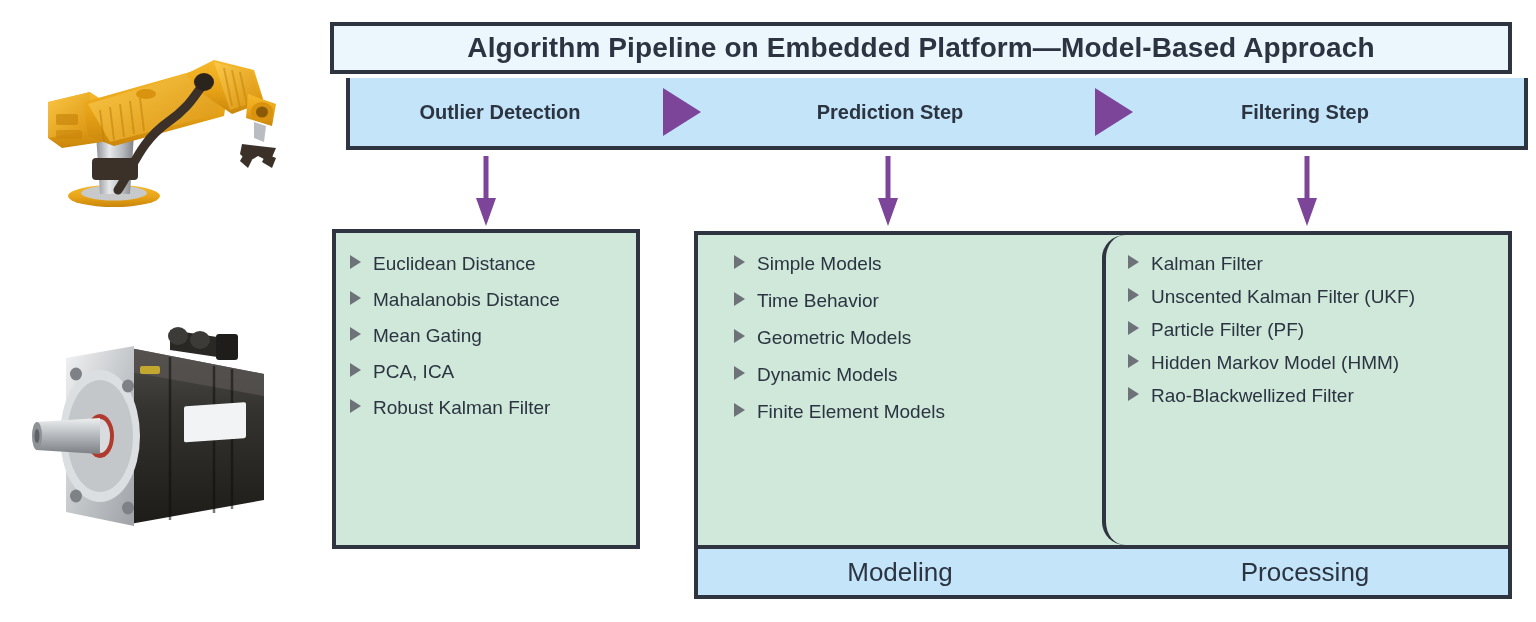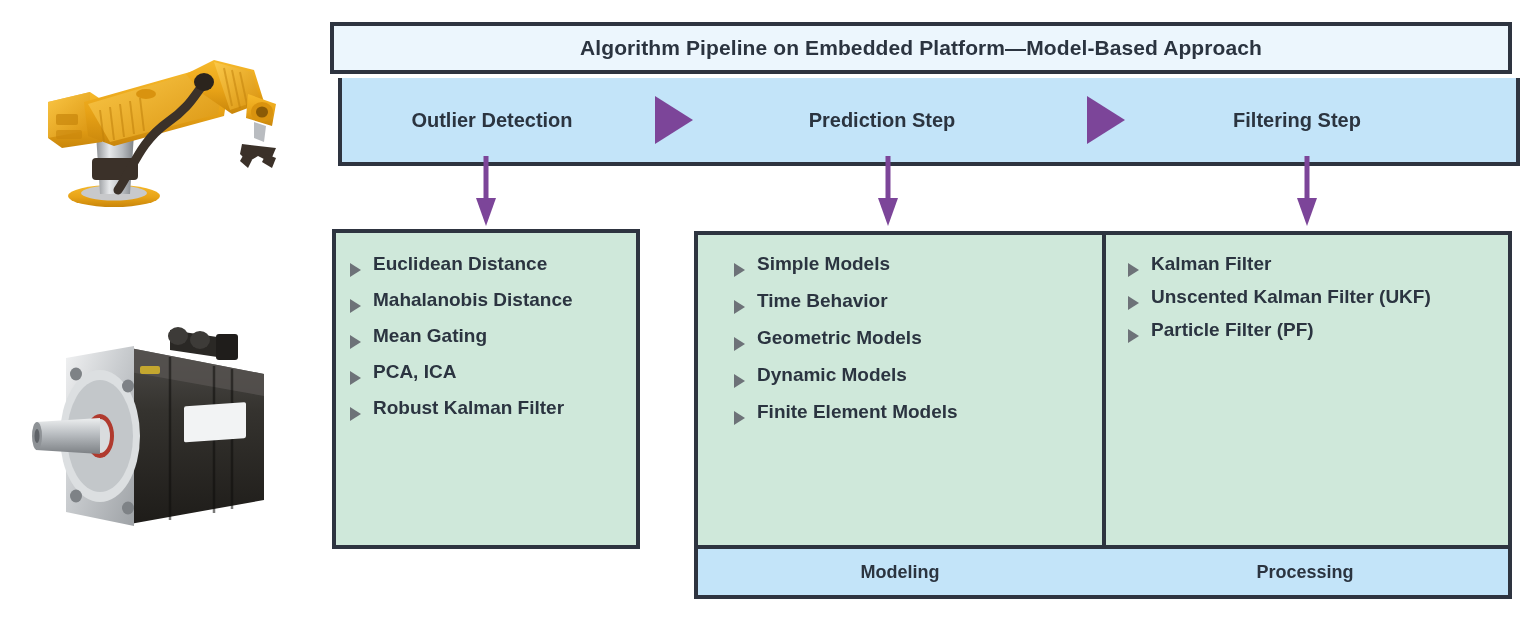--- a/index.html
+++ b/index.html
@@ -50,25 +50,25 @@
     display: flex;
     align-items: center;
     justify-content: center;
     color: #2b3440;
     font-weight: bold;
     letter-spacing: .1px;
   }
 
   #pipeline-title {
     left: 330px; top: 22px; width: 1182px; height: 52px;
-    font-size: 21px;
+    font-size: 28px;
   }
 
   #pipeline-steps {
-    left: 338px; top: 78px; width: 1182px; height: 88px;
+    left: 346px; top: 78px; width: 1182px; height: 72px;
     border-top-width: 0;
   }
   .steps-inner {
     position: relative;
     width: 100%;
     height: 100%;
   }
   .step-label {
     position: absolute;
     top: 0; bottom: 0;
@@ -129,52 +129,53 @@
   #modeling-col {
     width: 404px;
     box-sizing: border-box;
     padding: 18px 10px 10px 36px;
   }
   #processing-col {
     flex: 1 1 auto;
     box-sizing: border-box;
     border-left: 4px solid #2e3440;
     padding: 18px 10px 10px 22px;
+    border-radius: 23px;
   }
   .group-footer {
     display: flex;
     height: 46px;
     flex: 0 0 46px;
     border-top: 4px solid #2e3440;
     background: #c3e4f9;
   }
   .footer-cell {
     display: flex;
     align-items: center;
     justify-content: center;
-    font-size: 18px;
-    font-weight: bold;
+    font-size: 26px;
+    font-weight: normal;
     color: #2b3440;
     text-align: center;
   }
   #footer-modeling   { width: 404px; }
   #footer-processing { flex: 1 1 auto; }
 
   
   ul.bullets {
     list-style: none;
     margin: 0;
     padding: 0;
   }
   ul.bullets li {
     display: flex;
-    align-items: flex-end;
+    align-items: flex-start;
     margin: 0 0 13px 0;
     font-size: 19px;
-    font-weight: bold;
+    font-weight: normal;
     color: #2b3440;
     white-space: nowrap;
   }
   #outlier-list li { margin-bottom: 14px; }
   #processing-list li { font-size: 19px; margin-bottom: 11px; }
   #modeling-list li { margin-bottom: 15px; }
 
   .bullet-tri {
     flex: 0 0 auto;
     width: 0; height: 0;
@@ -418,20 +419,28 @@
             <span>Kalman Filter</span>
           </li>
           <li>
             <span class="bullet-tri"></span>
             <span>Unscented Kalman Filter (UKF)</span>
           </li>
           <li>
             <span class="bullet-tri"></span>
             <span>Particle Filter (PF)</span>
           </li>
+          <li>
+            <span class="bullet-tri"></span>
+            <span>Hidden Markov Model (HMM)</span>
+          </li>
+          <li>
+            <span class="bullet-tri"></span>
+            <span>Rao-Blackwellized Filter</span>
+          </li>
         </ul>
       </div>
     </div>
 
     <div class="group-footer">
       <div class="footer-cell" id="footer-modeling">
         <span>Modeling</span>
       </div>
       <div class="footer-cell" id="footer-processing">
         <span>Processing</span>

